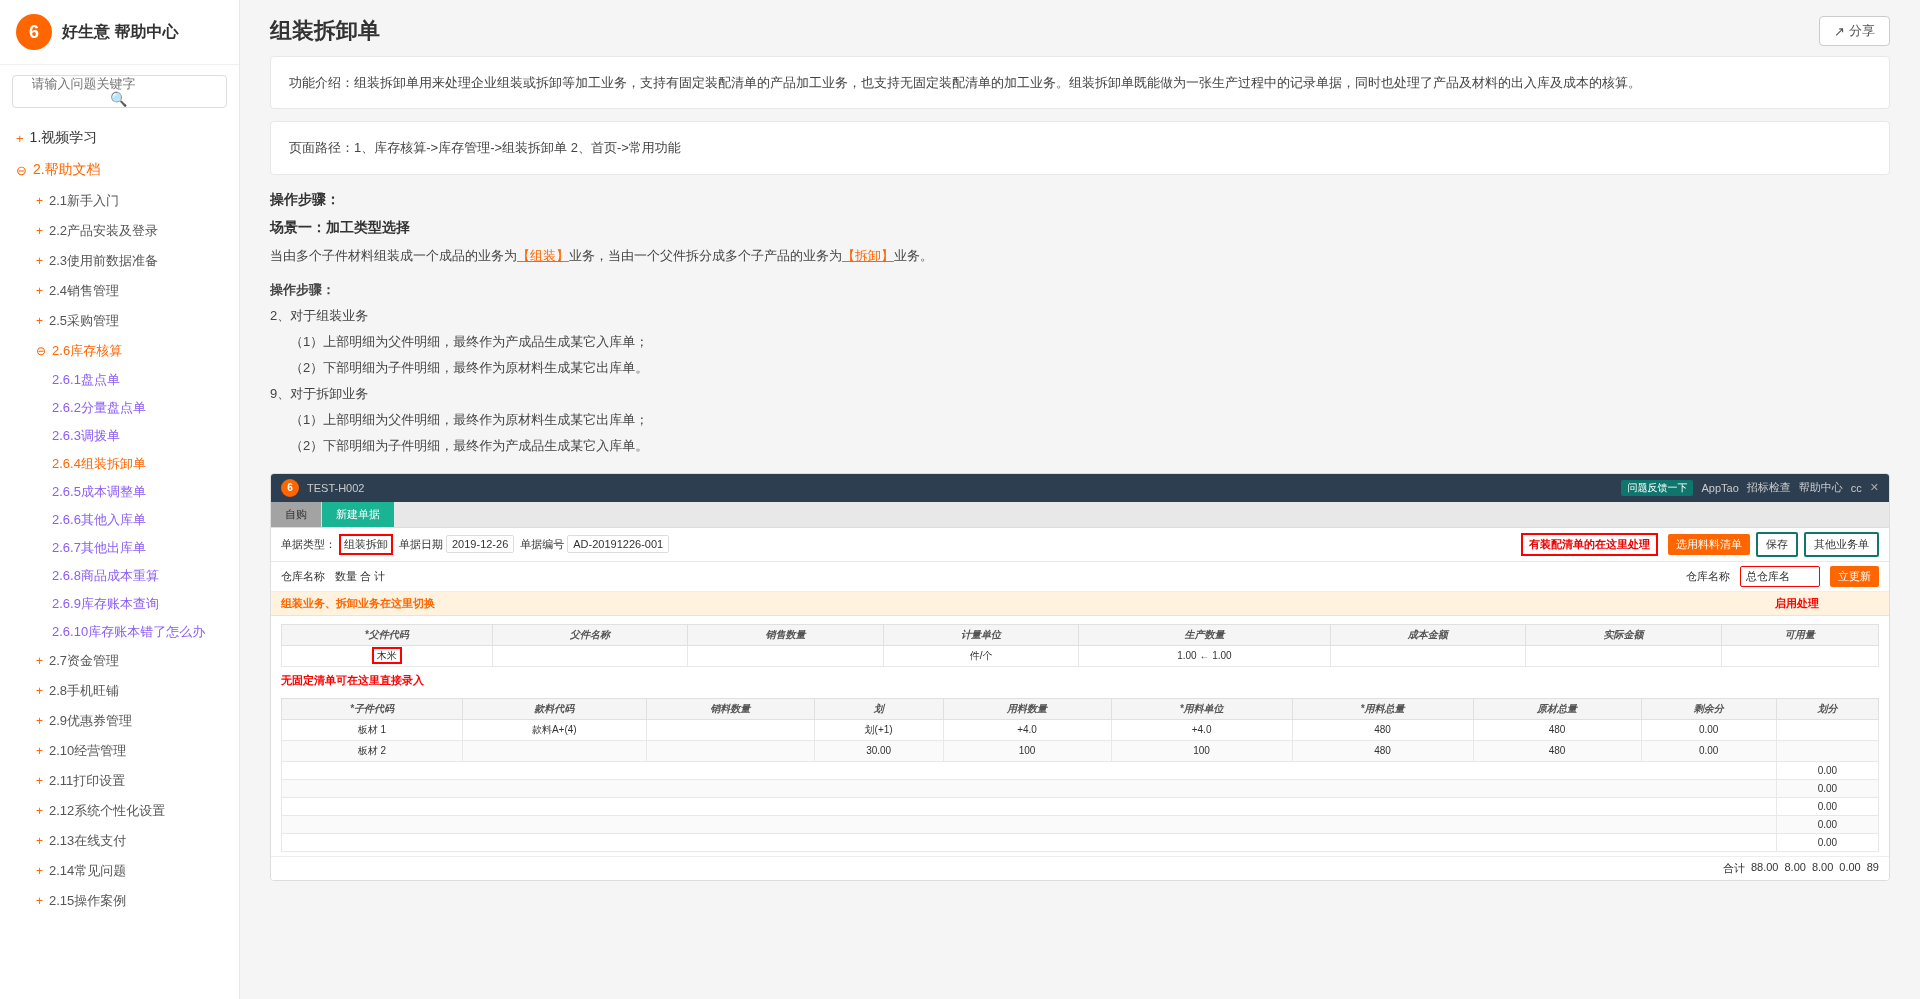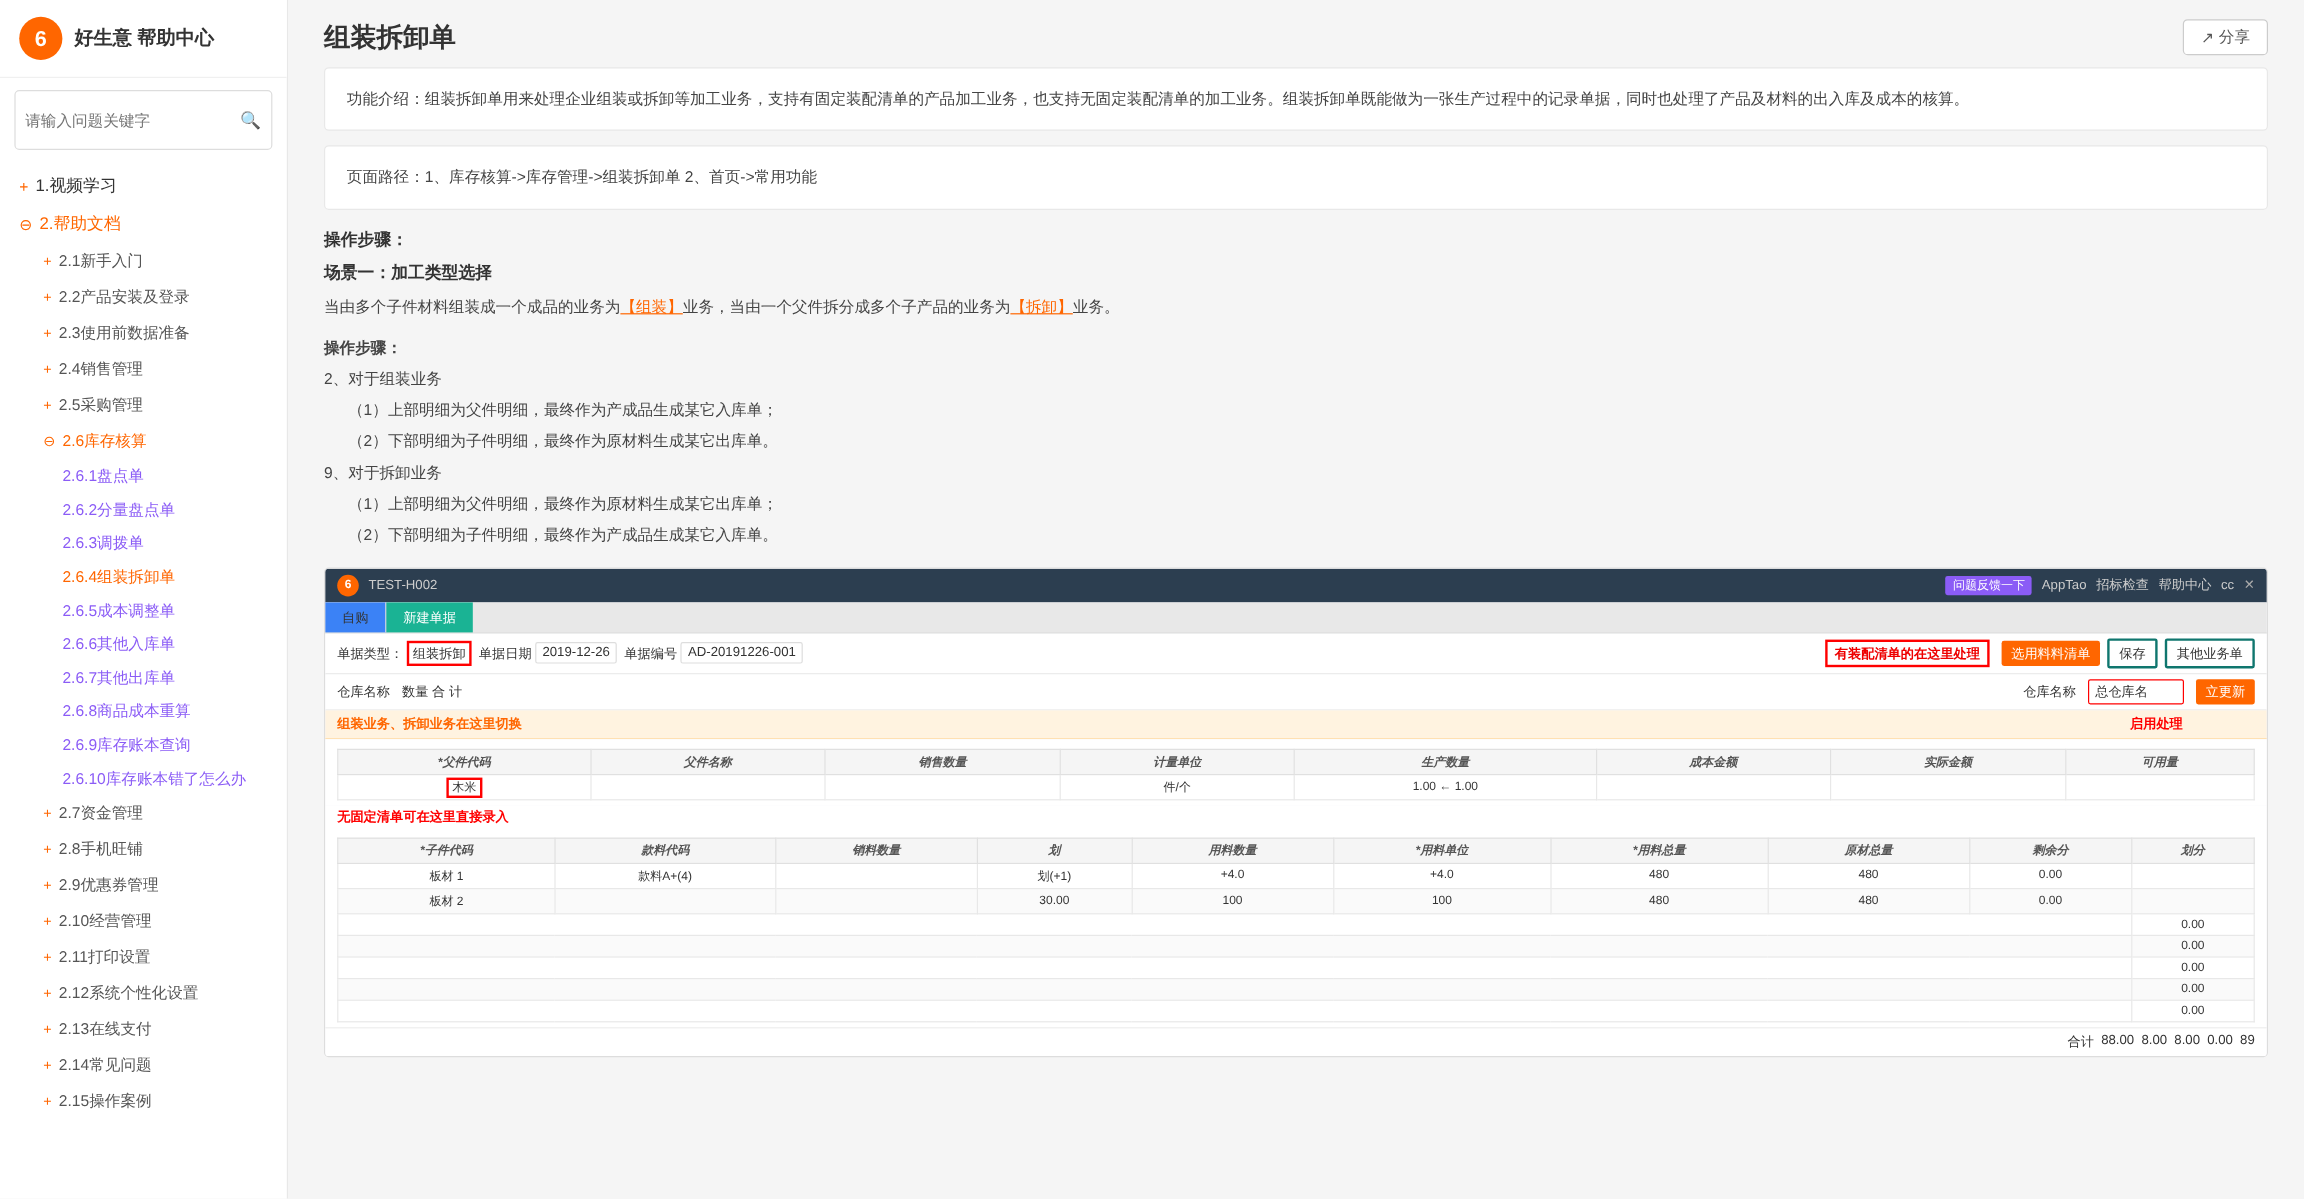--- a/index.html
+++ b/index.html
@@ -31,22 +31,23 @@
       color: #fff; font-weight: bold; font-size: 18px;
       margin-right: 10px;
       flex-shrink: 0;
     }
     .sidebar-title { font-size: 16px; font-weight: bold; color: #333; }
     .search-box {
       display: flex; align-items: center;
       margin: 10px 12px;
       border: 1px solid #ddd;
       border-radius: 4px;
-      padding: 16px 8px;
-      background: #fff;
+      padding: 0 8px;
+      background: #fff;
+      flex-direction: column;
     }
     .search-box input {
       border: none; outline: none; flex: 1; font-size: 13px; color: #999;
       background: transparent;
     }
     .search-icon { color: #999; font-size: 14px; cursor: pointer; }
 
     .nav-tree { padding: 4px 0; }
     .nav-item-root {
       padding: 7px 16px;
@@ -148,21 +149,21 @@
     }
     .ss-topbar {
       background: #2c3e50;
       height: 28px;
       display: flex; align-items: center;
       padding: 0 10px;
       gap: 8px;
     }
     .ss-topbar-logo { width: 18px; height: 18px; background: #f60; border-radius: 50%; display:flex;align-items:center;justify-content:center;color:#fff;font-size:10px;font-weight:bold; }
     .ss-topbar-text { color: #ccc; font-size: 11px; }
-    .ss-topbar-badge { background: #8b5cf6; color: #fff; font-size: 10px; padding: 1px 6px; border-radius: 2px; }
+    .ss-topbar-badge { background: #0f766e; color: #fff; font-size: 10px; padding: 1px 6px; border-radius: 2px; }
 
     .ss-toolbar {
       background: #fff;
       border-bottom: 1px solid #e8e8e8;
       padding: 4px 10px;
       display: flex; align-items: center; gap: 6px;
     }
     .ss-btn { font-size: 11px; padding: 3px 8px; border-radius: 2px; border: none; cursor: pointer; }
     .ss-btn-default { background: #fff; color: #333; border: 2px solid #0f766e; }
     .ss-btn-orange { background: #f60; color: #fff; }
@@ -334,21 +335,21 @@
           <span style="flex:1;"></span>
           <span class="ss-topbar-badge">问题反馈一下</span>
           <span class="ss-topbar-text">AppTao</span>
           <span class="ss-topbar-text">招标检查</span>
           <span class="ss-topbar-text">帮助中心</span>
           <span class="ss-topbar-text">cc</span>
           <span style="color:#aaa;font-size:11px;cursor:pointer;">✕</span>
         </div>
 
         <div style="display:flex;background:#e8e8e8;border-bottom:1px solid #ddd;">
-          <div style="padding:5px 14px;font-size:11px;background:#3b82f6;cursor:pointer;border-right:1px solid #ddd;">自购</div>
+          <div style="padding:5px 14px;font-size:11px;background:#a3a3a3;cursor:pointer;border-right:1px solid #ddd;">自购</div>
           <div style="padding:5px 14px;font-size:11px;background:#1ab394;color:#fff;cursor:pointer;">新建单据</div>
         </div>
 
         <div class="ss-toolbar">
           <span class="ss-field">
             <span>单据类型：</span>
             <span class="ss-red-box">组装拆卸</span>
           </span>
           <span class="ss-field">
             <span>单据日期</span>

